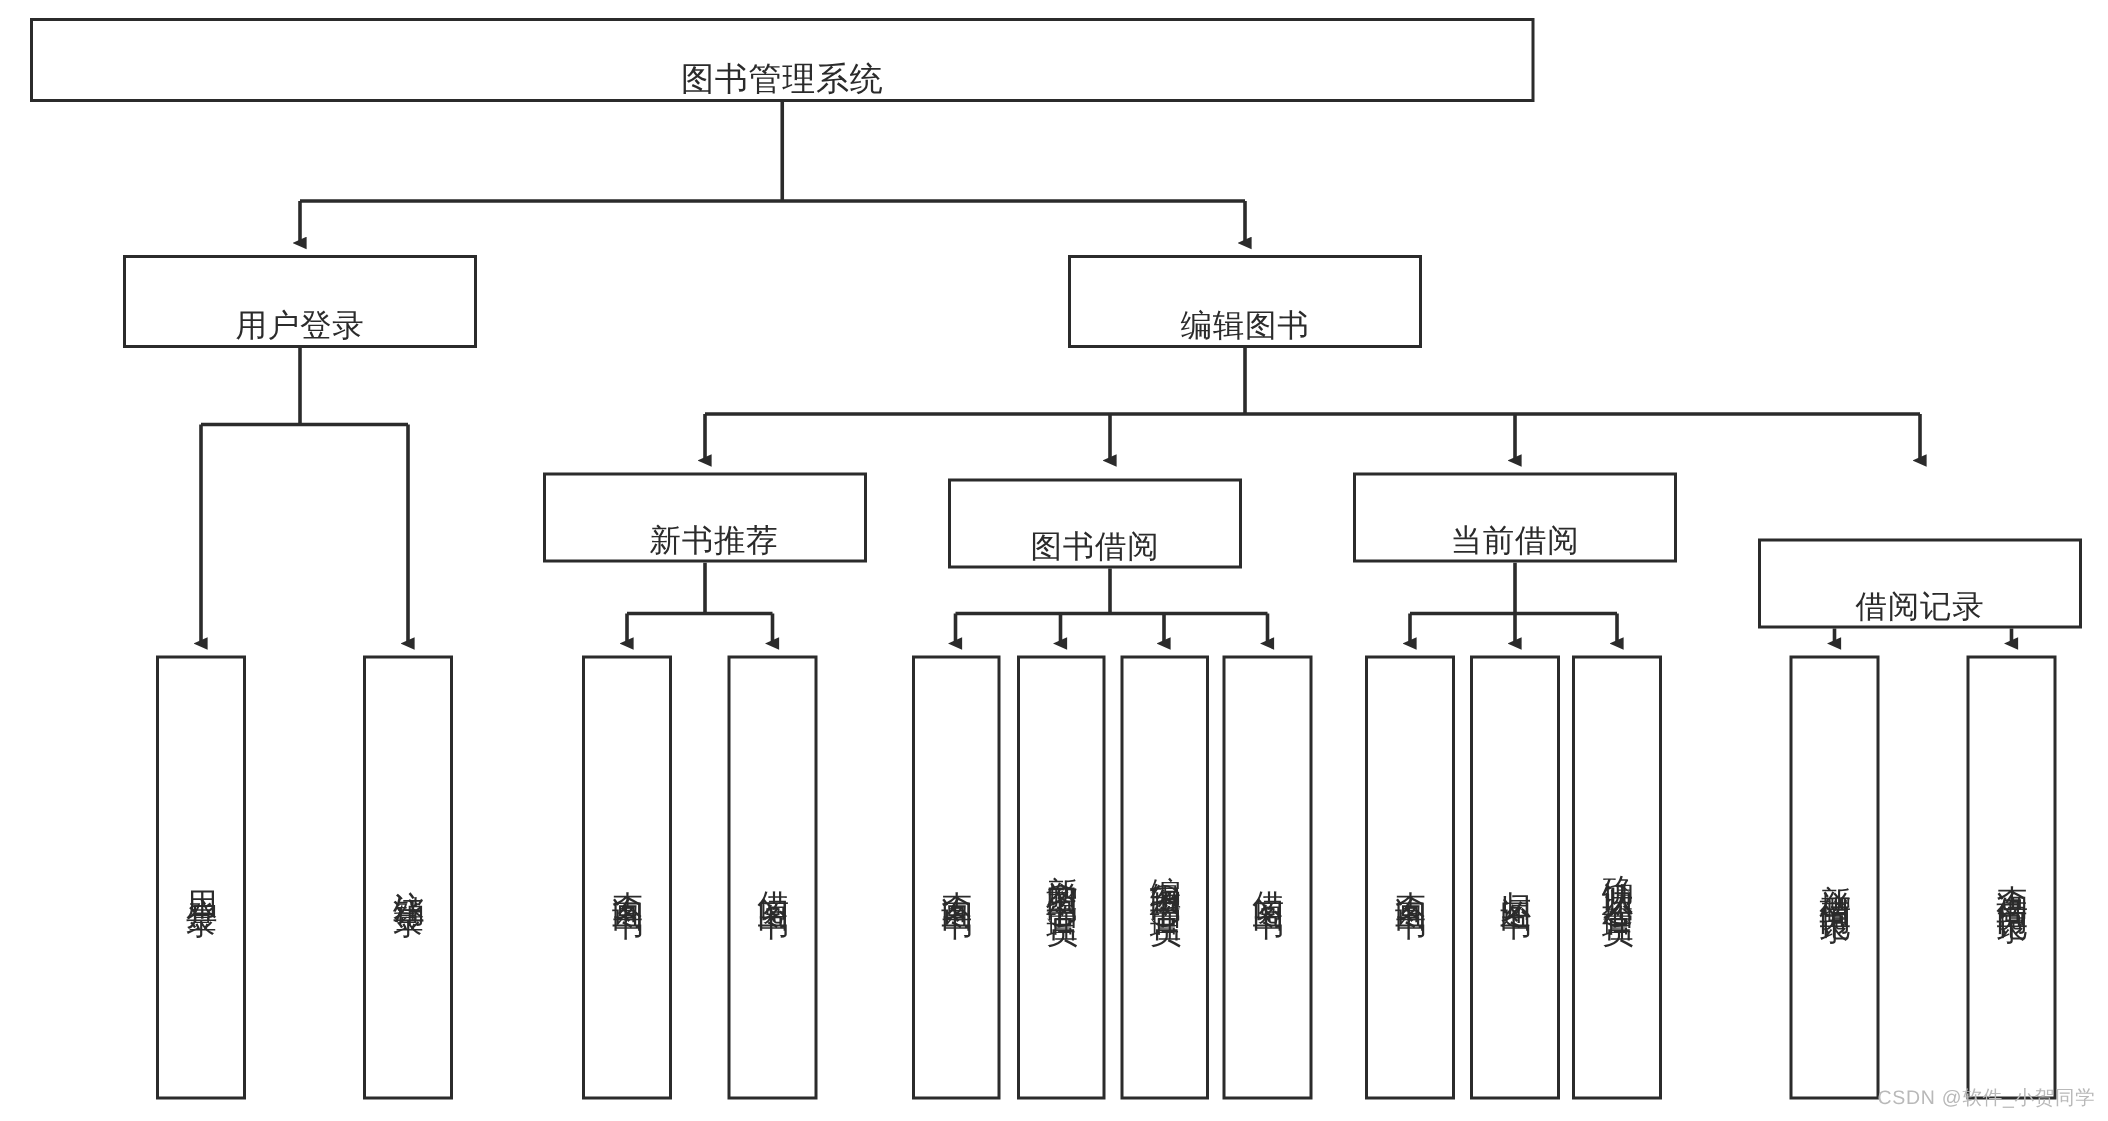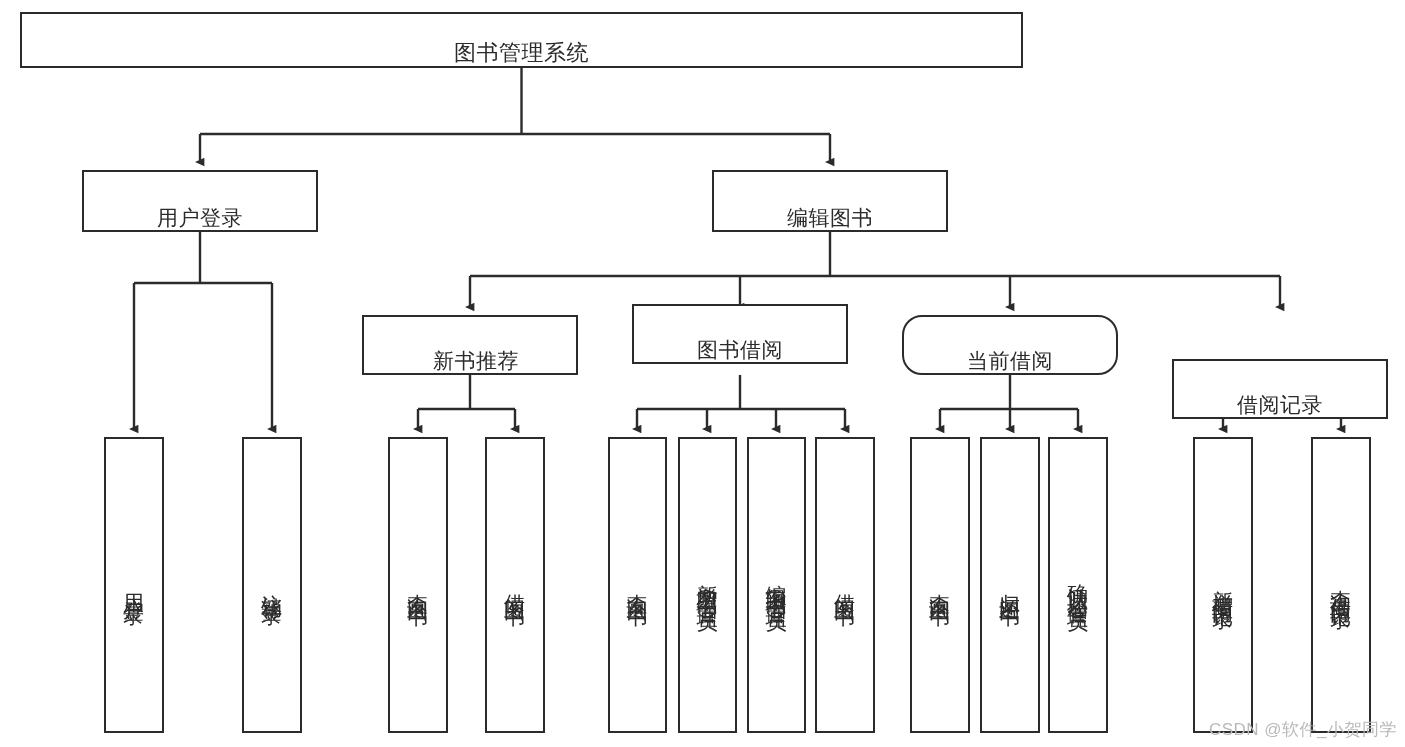--- a/index.html
+++ b/index.html
@@ -42,21 +42,21 @@
     font-size:21px;
     letter-spacing:4px;
     line-height:1.0;
     white-space:nowrap;
   }
   #root-node .label{font-size:22px;}
   .watermark{
     position:absolute;
     right:8px;
     bottom:6px;
-    font-size:17px;
+    font-size:13px;
     color:#b9b9b9;
     letter-spacing:0.5px;
     white-space:nowrap;
     user-select:none;
   }
 </style>
 </head>
 <body>
 
 <div id="canvas">
@@ -118,24 +118,24 @@
   <div class="node horiz" style="left:82px;top:170px;width:236px;height:62px;">
     <span class="label">用户登录</span>
   </div>
   <div class="node horiz" style="left:712px;top:170px;width:236px;height:62px;">
     <span class="label">编辑图书</span>
   </div>
 
   <div class="node horiz" style="left:362px;top:315px;width:216px;height:60px;padding-left:12px;">
     <span class="label">新书推荐</span>
   </div>
-  <div class="node horiz" style="left:632px;top:304px;width:216px;height:60px;">
+  <div class="node horiz" style="left:632px;top:319px;width:196px;height:60px;">
     <span class="label">图书借阅</span>
   </div>
-  <div class="node horiz" style="left:902px;top:315px;width:216px;height:60px;border-radius:20px;">
+  <div class="node horiz" style="left:902px;top:315px;width:216px;height:60px;">
     <span class="label">当前借阅</span>
   </div>
   <div class="node horiz" style="left:1172px;top:315px;width:216px;height:60px;margin-top:44px;">
     <span class="label">借阅记录</span>
   </div>
 
   <div class="node vert" style="left:104px;top:437px;width:60px;height:296px;">
     <span class="label">用户登录</span>
   </div>
   <div class="node vert" style="left:242px;top:437px;width:60px;height:296px;">

